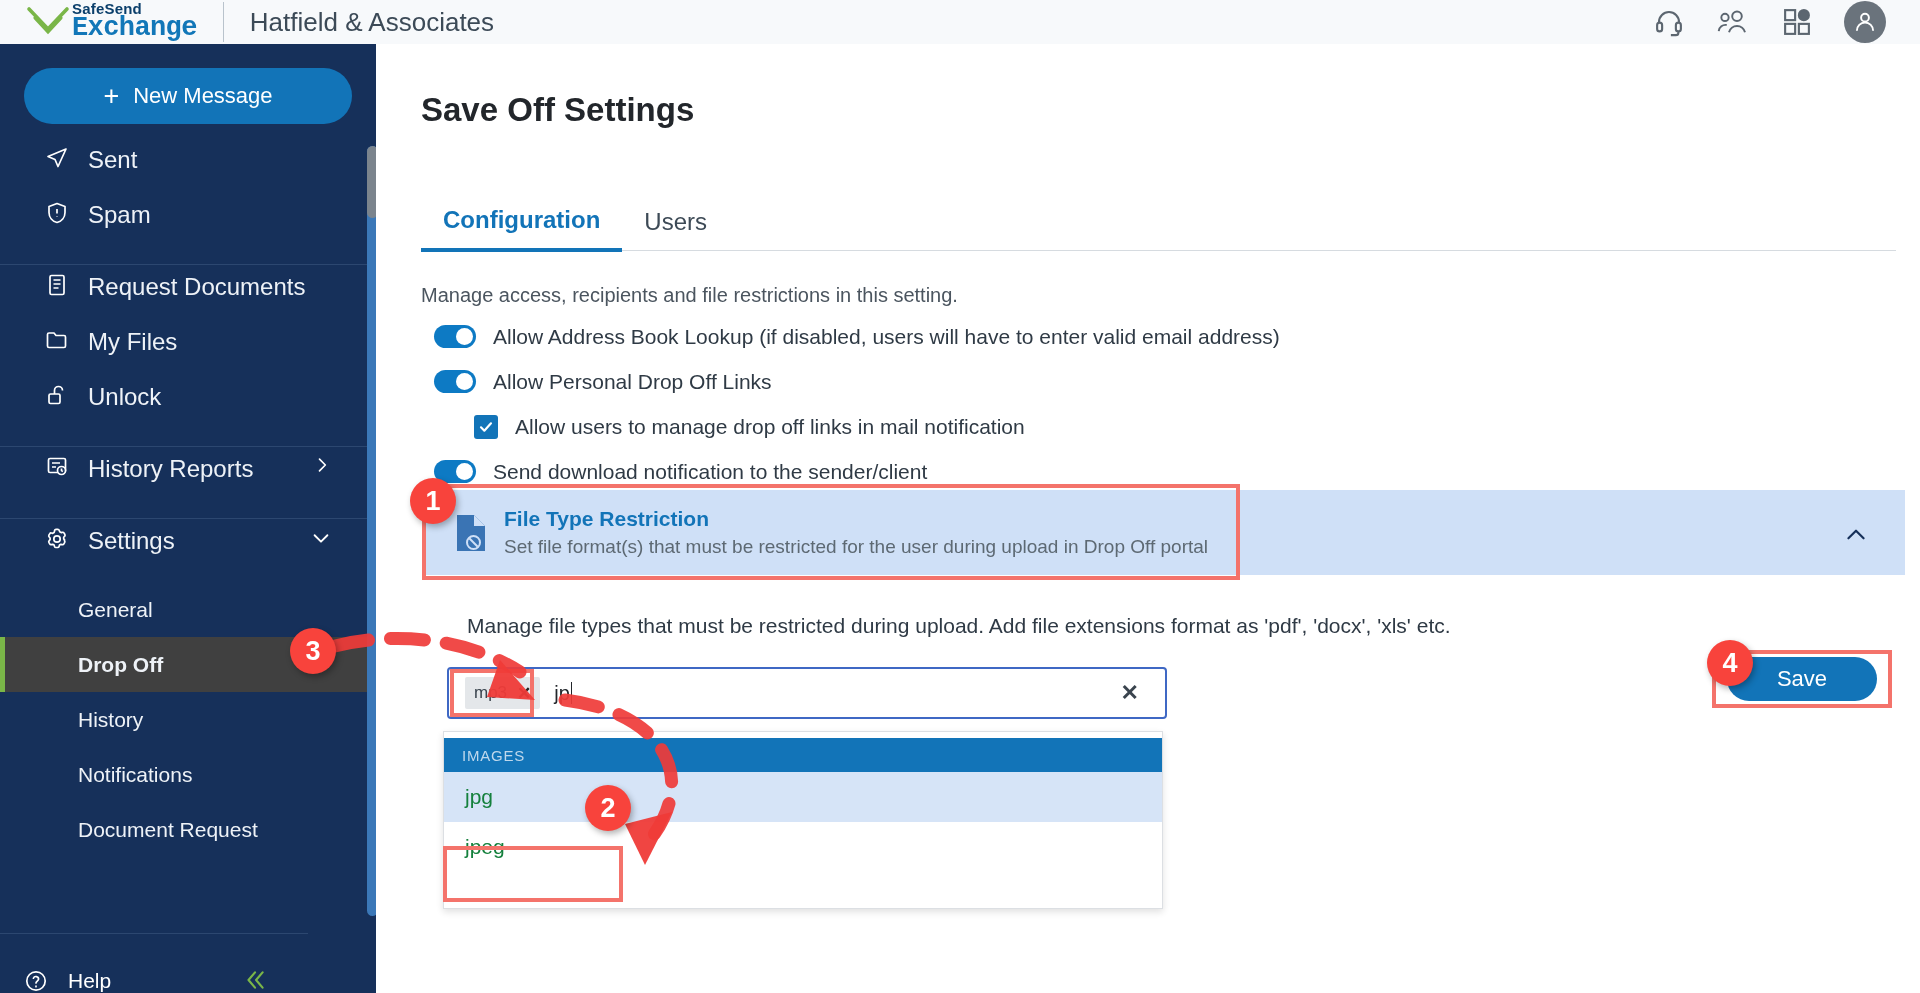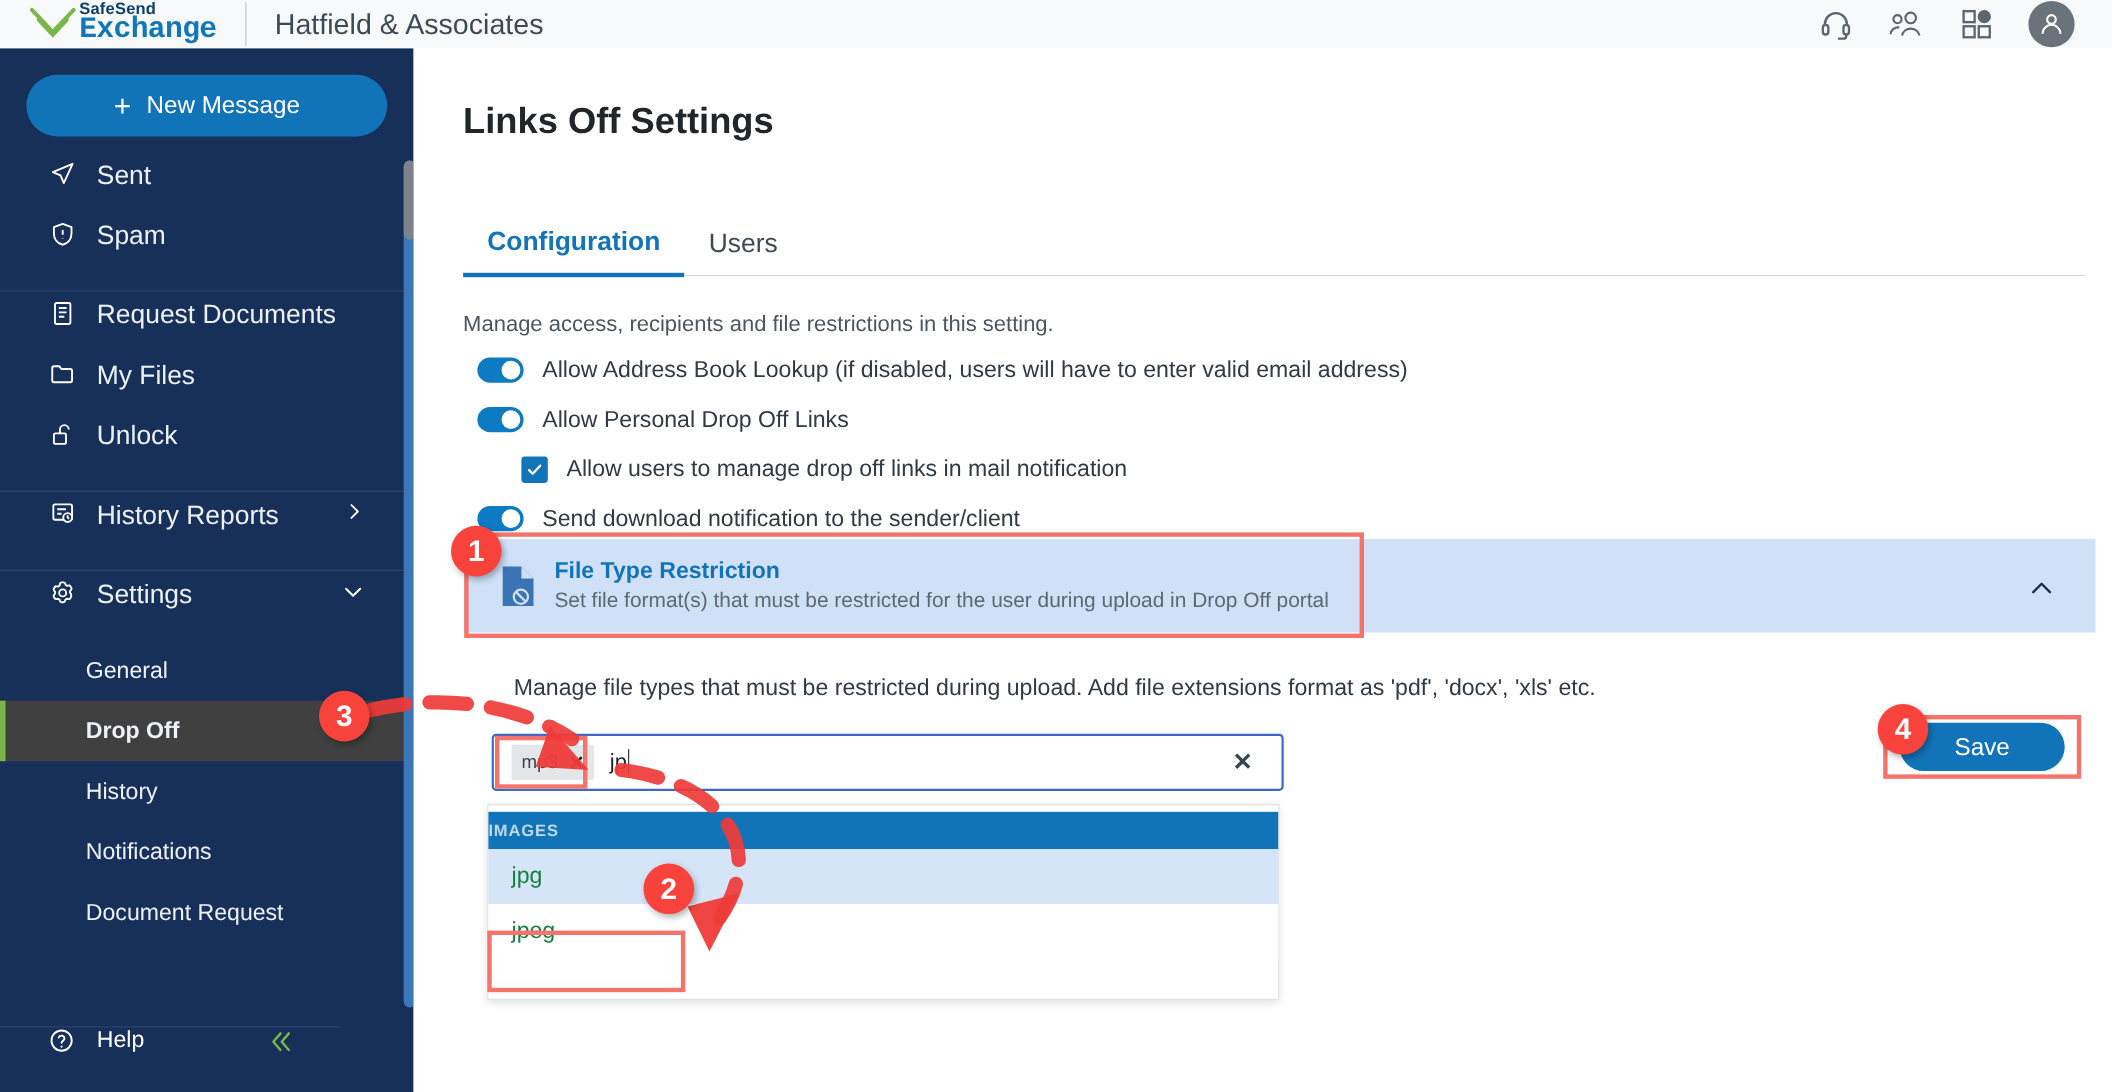--- a/index.html
+++ b/index.html
@@ -74,21 +74,21 @@
   }
   .sub-item.active {
     background: #404040; font-weight: bold;
   }
   .sub-item.active::before {
     content: ""; position: absolute; left: 0; top: 0; bottom: 0; width: 5px;
     background: #7ab648;
   }
   .help-row {
     position: absolute; left: 0; bottom: 0; width: 308px; height: 60px;
-    display: flex; align-items: flex-start; padding-left: 44px;
+    display: flex; align-items: flex-end; padding-left: 24px;
     border-top: 1px solid #2c4770; font-size: 21px; cursor: pointer;
   }
   .help-row .nv-icon { width: 26px; margin-right: 18px; display:flex; }
   .collapse-ic { position: absolute; right: 40px; color: #7ab648; display:flex; }
   .sb-scroll {
     position: absolute; right: -2px; top: 102px; width: 11px; height: 770px;
     background: #3b78b8; border-radius: 6px; cursor: pointer;
   }
   .sb-scroll-thumb {
     position: absolute; left: 0; top: 0; width: 11px; height: 72px;
@@ -175,21 +175,21 @@
   }
 
   
   .dropdown {
     position: absolute; left: 443px; top: 731px; width: 720px; height: 178px;
     background: #ffffff; border: 1px solid #dcdfe3;
     box-shadow: 0 3px 7px rgba(0,0,0,.12); padding: 6px 0;
   }
   .dd-group {
     background: #1274b8; color: #bfd8ec; font-size: 15px; letter-spacing: .8px;
-    height: 34px; display: flex; align-items: center;  font-weight: bold;
+    height: 34px; display: flex; align-items: center; padding-left: 18px;
   }
   .dd-item {
     height: 50px; display: flex; align-items: center; padding-left: 21px;
     font-size: 21px; color: #15803d; cursor: pointer; background: #ffffff;
   }
   .dd-item.hl { background: #d6e4f7; }
 
   
   .save-btn {
     position: absolute; left: 1727px; top: 657px; width: 150px; height: 44px;
@@ -394,21 +394,21 @@
       <span class="collapse-ic">
         <svg width="26" height="26" viewBox="0 0 24 24" fill="none" stroke="#7ab648" stroke-width="2" stroke-linecap="round" stroke-linejoin="round">
             <path d="M12 5l-6 7 6 7M19 5l-6 7 6 7"></path>
           </svg>
       </span>
     </div>
   </div>
 
   <div class="main">
 
-    <div class="page-title">Links Off Settings</div>
+    <div class="page-title">Save Off Settings</div>
 
     <div class="tabs">
       <div class="tab active">
         <span>Configuration</span>
       </div>
       <div class="tab">
         <span>Users</span>
       </div>
     </div>
 

